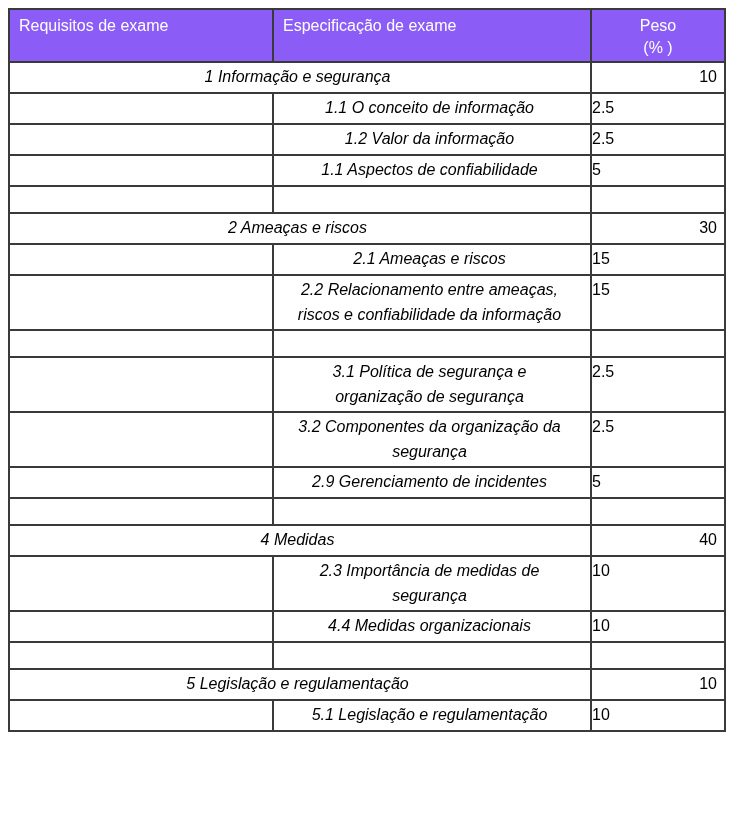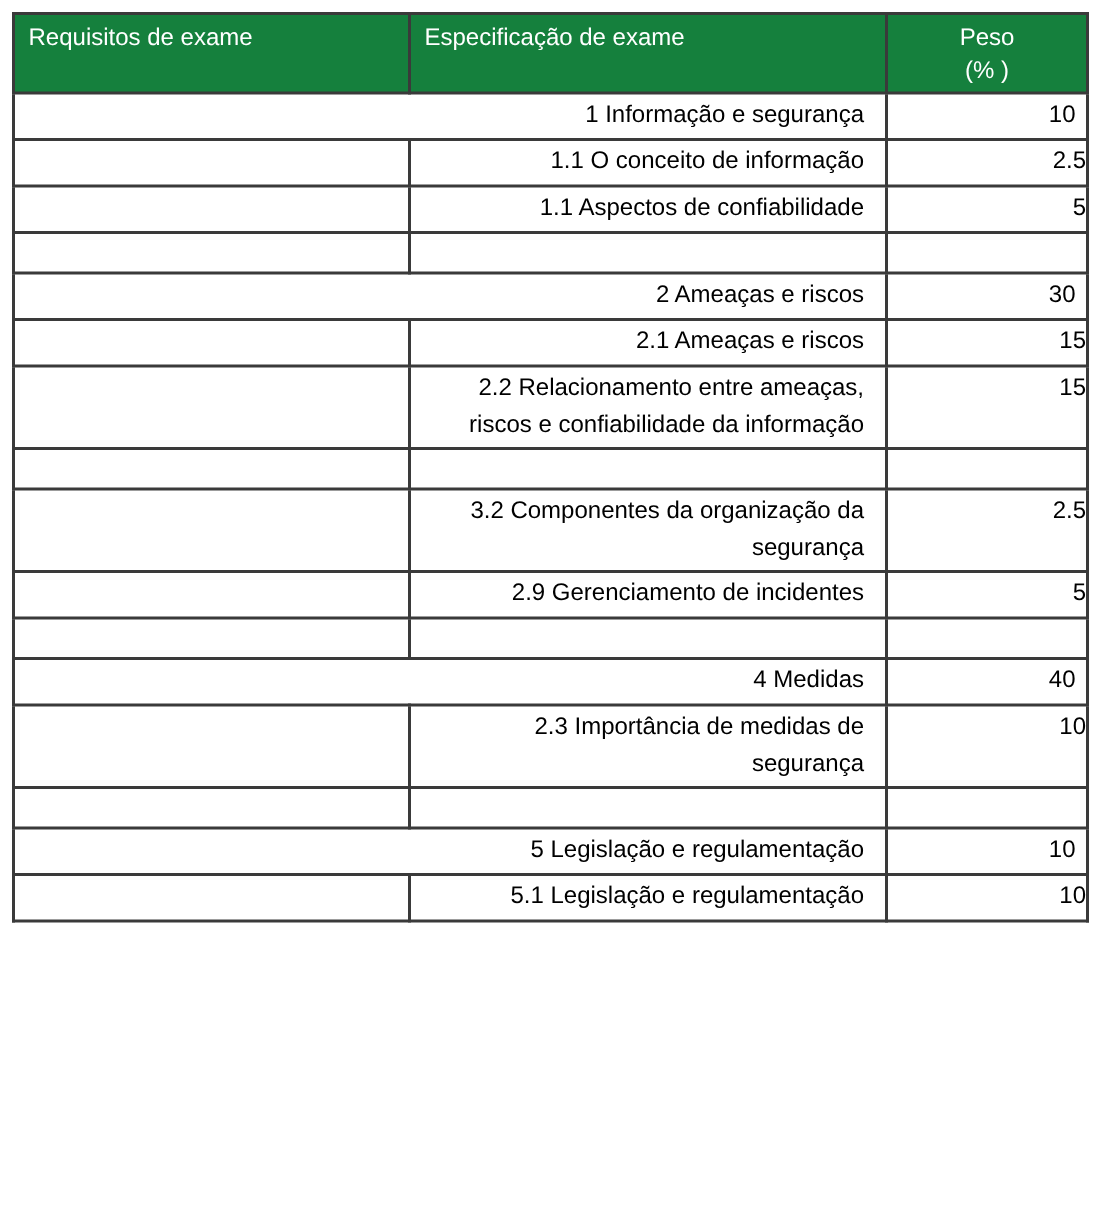--- a/index.html
+++ b/index.html
@@ -30,38 +30,39 @@
     font-size: 16px;
     font-weight: 400;
     color: #000000;
     vertical-align: top;
     padding: 0;
     overflow: hidden;
   }
 
   
   tr.header th {
-    background: #15803d;
+    background: #8b5cf6;
     color: #ffffff;
     height: 46px;
     line-height: 22px;
     padding-top: 5px;
   }
   th.hleft { text-align: left; padding-left: 9px; padding-right: 4px; }
   th.hcenter { text-align: center; white-space: pre-line; }
 
   
   td { height: 26px; line-height: 25px; }
   td.label {
-    text-align: right;
+    text-align: center;
     padding: 1px 14px 2px 9px;
     white-space: pre-line;
+    font-style: italic;
   }
   td.peso-right { text-align: right; padding-right: 7px; padding-top: 1px; }
-  td.peso-center { text-align: right; padding-top: 1px; }
+  td.peso-center { text-align: left; padding-top: 1px; }
 
   tr.spacer td { height: 25px; }
 </style>
 </head>
 <body>
 
 <div class="doc-wrap">
   <table class="exam-table">
     <colgroup>
       <col class="c1">
@@ -77,20 +78,25 @@
 (% )</th>
     </tr>
 
     <tr class="section">
       <td class="label" colspan="2">1 Informação e segurança</td>
       <td class="peso-right">10</td>
     </tr>
     <tr class="sub">
       <td class="empty"></td>
       <td class="label">1.1 O conceito de informação</td>
+      <td class="peso-center">2.5</td>
+    </tr>
+    <tr class="sub">
+      <td class="empty"></td>
+      <td class="label">1.2 Valor da informação</td>
       <td class="peso-center">2.5</td>
     </tr>
     <tr class="sub">
       <td class="empty"></td>
       <td class="label">1.1 Aspectos de confiabilidade</td>
       <td class="peso-center">5</td>
     </tr>
     <tr class="spacer">
       <td class="empty"></td>
       <td class="empty"></td>
@@ -113,20 +119,26 @@
       <td class="peso-center">15</td>
     </tr>
     <tr class="spacer">
       <td class="empty"></td>
       <td class="empty"></td>
       <td class="empty"></td>
     </tr>
 
     <tr class="sub">
       <td class="empty"></td>
+      <td class="label">3.1 Política de segurança e
+organização de segurança</td>
+      <td class="peso-center">2.5</td>
+    </tr>
+    <tr class="sub">
+      <td class="empty"></td>
       <td class="label">3.2 Componentes da organização da
 segurança</td>
       <td class="peso-center">2.5</td>
     </tr>
     <tr class="sub">
       <td class="empty"></td>
       <td class="label">2.9 Gerenciamento de incidentes</td>
       <td class="peso-center">5</td>
     </tr>
     <tr class="spacer">
@@ -138,20 +150,25 @@
     <tr class="section">
       <td class="label" colspan="2">4 Medidas</td>
       <td class="peso-right">40</td>
     </tr>
     <tr class="sub">
       <td class="empty"></td>
       <td class="label">2.3 Importância de medidas de
 segurança</td>
       <td class="peso-center">10</td>
     </tr>
+    <tr class="sub">
+      <td class="empty"></td>
+      <td class="label">4.4 Medidas organizacionais</td>
+      <td class="peso-center">10</td>
+    </tr>
     <tr class="spacer">
       <td class="empty"></td>
       <td class="empty"></td>
       <td class="empty"></td>
     </tr>
 
     <tr class="section">
       <td class="label" colspan="2">5 Legislação e regulamentação</td>
       <td class="peso-right">10</td>
     </tr>

